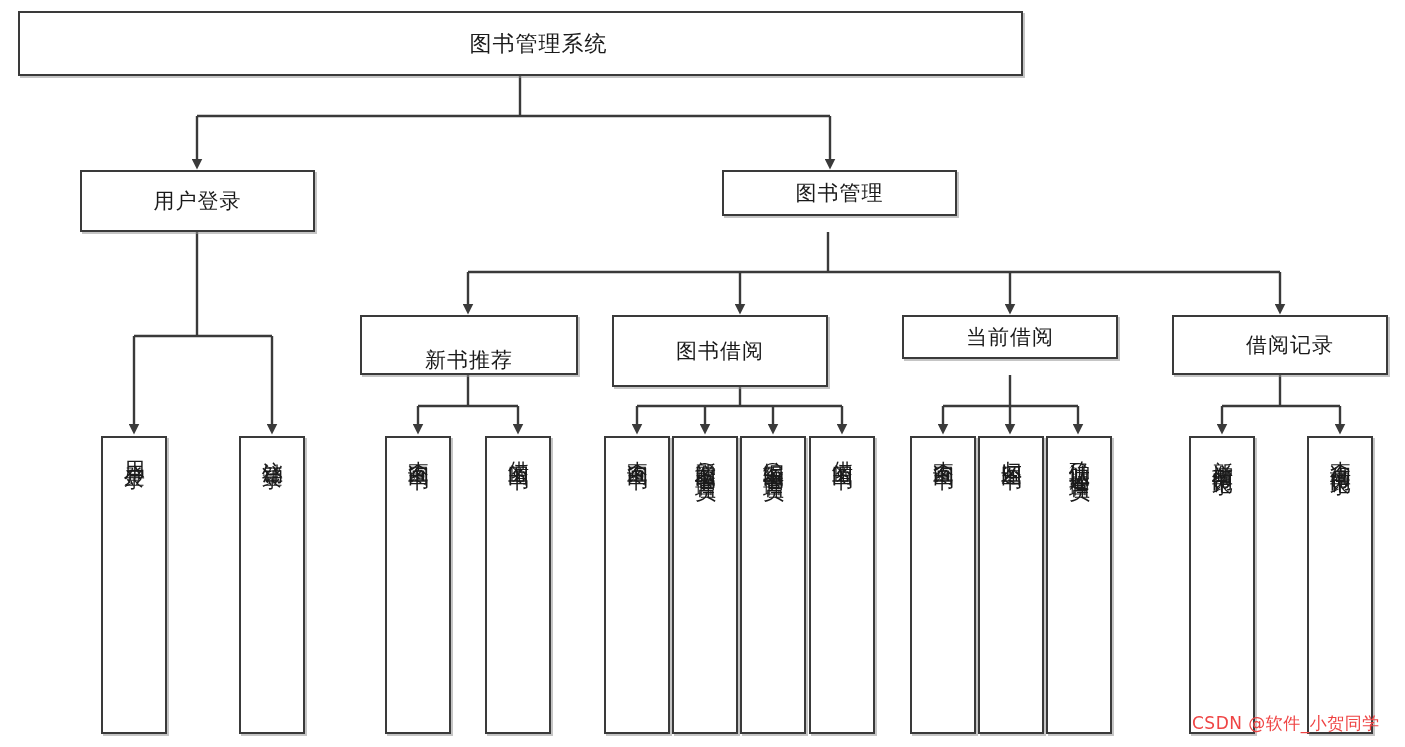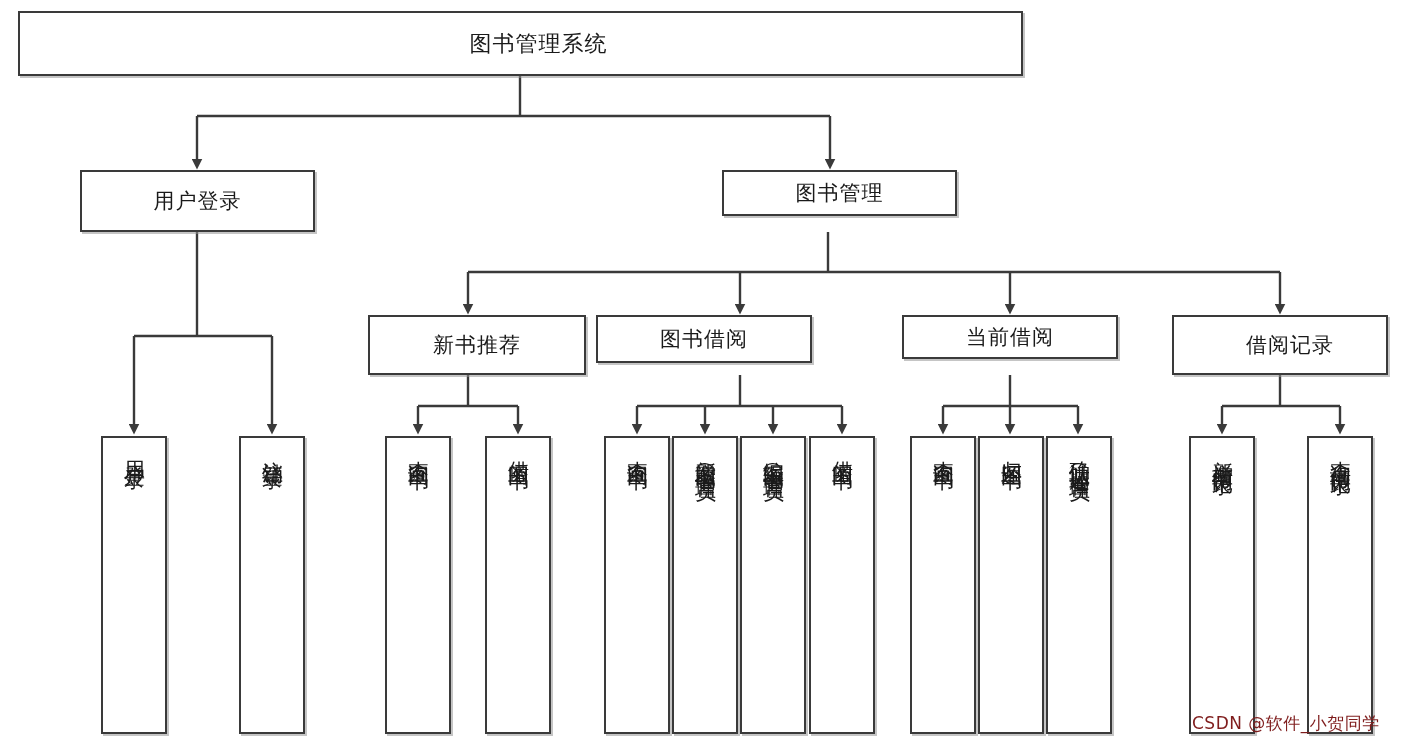--- a/index.html
+++ b/index.html
@@ -48,21 +48,21 @@
     font-size:21px;
     letter-spacing:3px;
     line-height:1.0;
     white-space:normal;
   }
 
   #watermark{
     position:absolute;
     left:1192px;top:712px;
     font-size:17px;
-    color:#7f1d1d;
+    color:#ef4444;
     letter-spacing:0.5px;
     white-space:nowrap;
     user-select:none;
   }
 </style>
 </head>
 <body>
 
 <div id="canvas">
 
@@ -120,24 +120,24 @@
     <span class="lbl">图书管理系统</span>
   </div>
 
   <div class="node h" style="left:80px;top:170px;width:235px;height:62px;">
     <span class="lbl">用户登录</span>
   </div>
   <div class="node h" style="left:710px;top:170px;width:235px;height:46px;margin-left:12px;">
     <span class="lbl">图书管理</span>
   </div>
 
-  <div class="node h" style="left:368px;top:315px;width:218px;height:60px;">
+  <div class="node h" style="left:360px;top:315px;width:218px;height:60px;align-items:flex-end;">
     <span class="lbl">新书推荐</span>
   </div>
-  <div class="node h" style="left:596px;top:315px;width:216px;height:48px;">
+  <div class="node h" style="left:612px;top:315px;width:216px;height:72px;">
     <span class="lbl">图书借阅</span>
   </div>
   <div class="node h" style="left:902px;top:315px;width:216px;height:44px;">
     <span class="lbl">当前借阅</span>
   </div>
   <div class="node h" style="left:1172px;top:315px;width:216px;height:60px;padding-left:20px;">
     <span class="lbl">借阅记录</span>
   </div>
 
   <div class="node v" style="left:101px;top:436px;width:66px;height:298px;">

